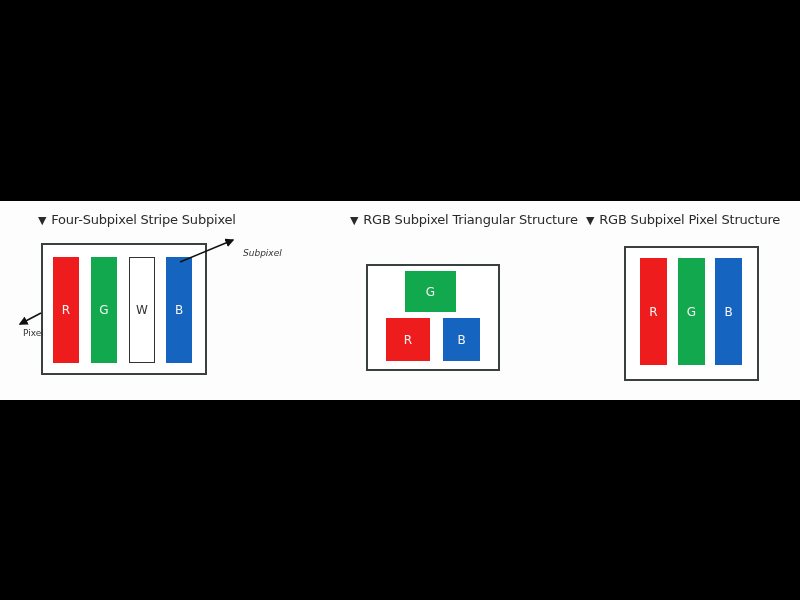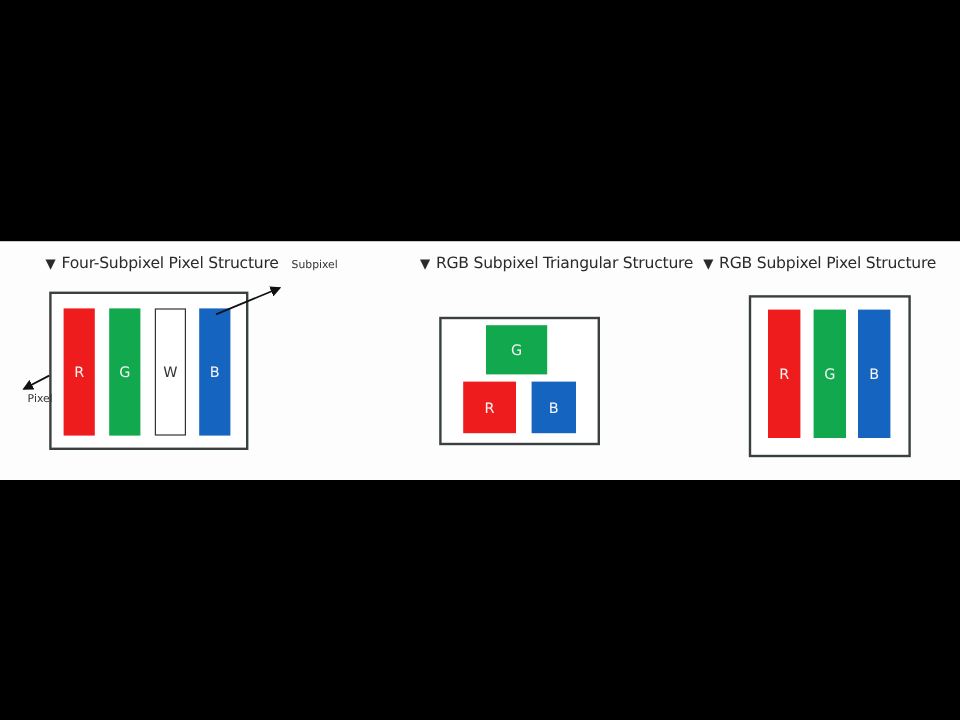--- a/index.html
+++ b/index.html
@@ -28,29 +28,29 @@
   .sub.white { border: 1.5px solid #333; color: #333; background: #fff; }
   .label-small { position: absolute; font-size: 9px; color: #333; }
   svg.arrows { position: absolute; left: 0; top: 0; }
 </style>
 </head>
 <body>
 
 <div class="band"></div>
 
 <div class="title" style="left:38px; top:212px;">
-  <span class="tri">▼</span><span>Four-Subpixel Pixel Structure</span>
+  <span class="tri">▼</span><span>Four-Subpixel Stripe Subpixel</span>
 </div>
 <div class="box" style="left:41px; top:243px; width:166px; height:132px;"></div>
 <div class="sub" style="left:53px; top:257px; width:26px; height:106px; background:#ee1c1c;">R</div>
 <div class="sub" style="left:91px; top:257px; width:26px; height:106px; background:#12a94e;">G</div>
 <div class="sub white" style="left:129px; top:257px; width:26px; height:106px;">W</div>
 <div class="sub" style="left:166px; top:257px; width:26px; height:106px; background:#1565c0;">B</div>
 <div class="label-small" style="left:7px; top:328px;padding-left:16px;">Pixel</div>
-<div class="label-small" style="left:243px; top:216px;">Subpixel</div>
+<div class="label-small" style="left:243px; top:248px;font-style:italic;">Subpixel</div>
 
 <svg class="arrows" width="800" height="600">
   <defs>
     <marker id="ah" markerWidth="6" markerHeight="6" refX="5" refY="3" orient="auto">
       <path d="M0,0 L6,3 L0,6 Z" fill="#111"></path>
     </marker>
   </defs>
   <line x1="41" y1="313" x2="20" y2="324" stroke="#111" stroke-width="1.5" marker-end="url(#ah)"></line>
   <line x1="180" y1="262" x2="233" y2="240" stroke="#111" stroke-width="1.5" marker-end="url(#ah)"></line>
 </svg>

